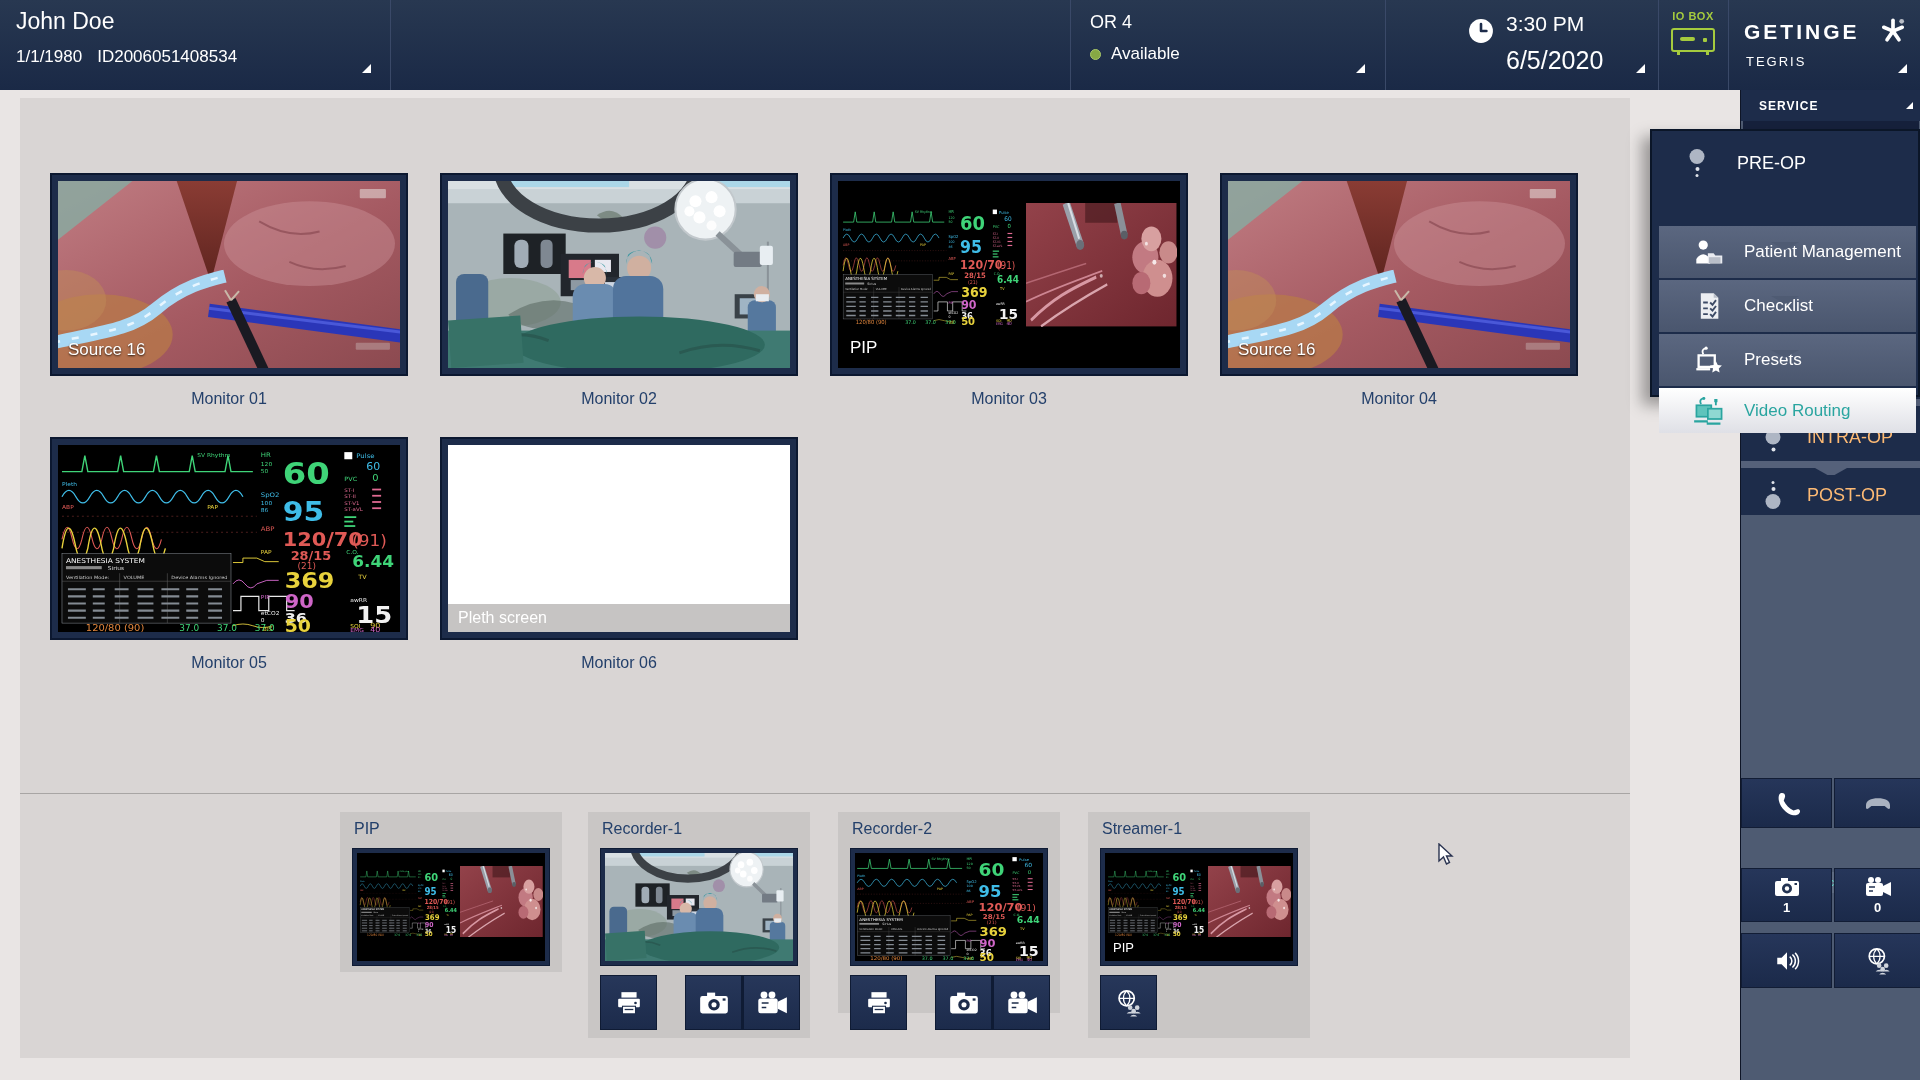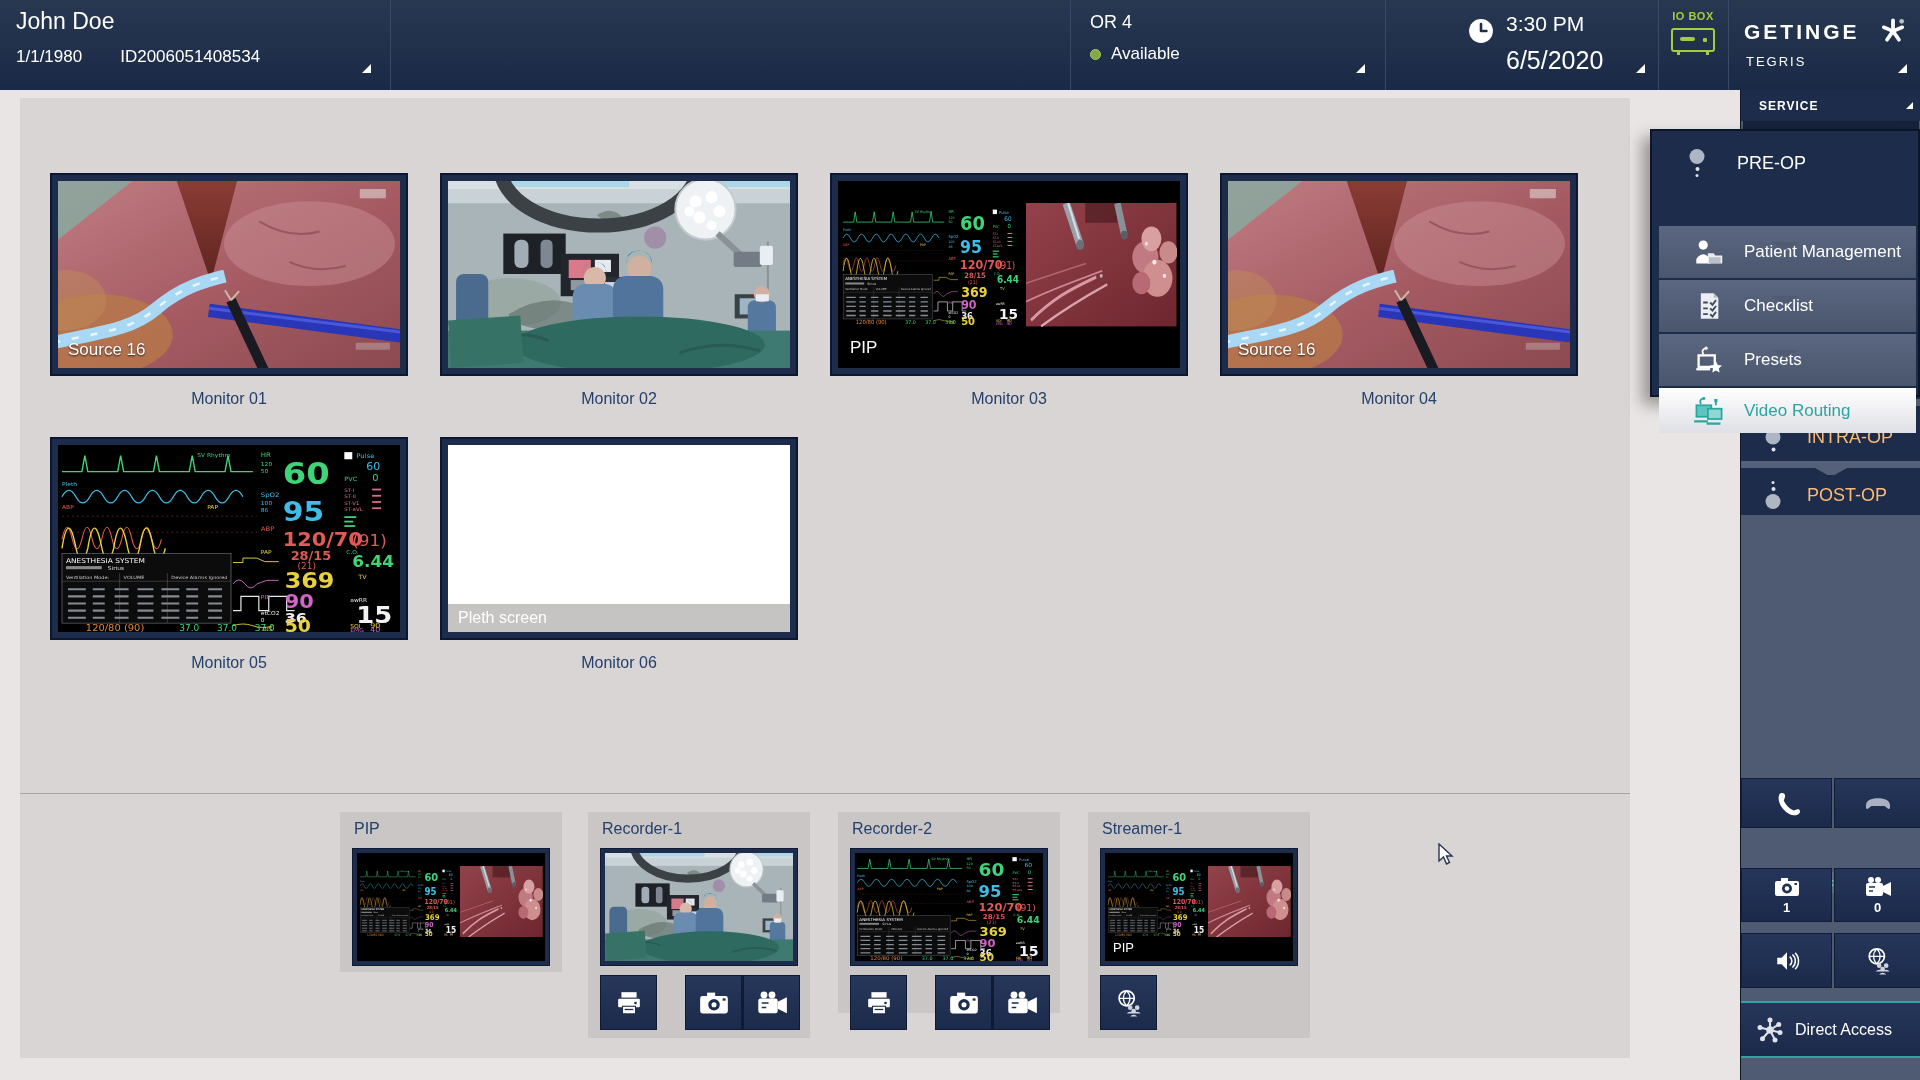--- a/index.html
+++ b/index.html
@@ -7,21 +7,21 @@
   .abs{position:absolute;}
   .fill{position:absolute;inset:0;}
   .tt{font-family:"DejaVu Sans",sans-serif;}
 
   
   #topbar{left:0;top:0;width:1920px;height:90px;background:linear-gradient(180deg,#283851,#1a2946);color:#fff;padding-left:20px;}
   .tb-div{position:absolute;top:0;bottom:0;width:1px;background:#3a4968;}
   .tri{width:0;height:0;border-style:solid;border-width:0 0 9px 9px;border-color:transparent transparent #fff transparent;}
   .tri.sm{border-width:0 0 7px 7px;}
   #patient-name{left:16px;top:8px;font-size:23px;}
-  #patient-sub{left:16px;top:47px;font-size:17px;display:flex;gap:38px;}
+  #patient-sub{left:16px;top:47px;font-size:17px;display:flex;gap:15px;}
   #or-name{left:1090px;top:12px;font-size:18px;}
   #or-status{left:1090px;top:44px;font-size:17px;display:flex;align-items:center;gap:10px;}
   .status-dot{width:9px;height:9px;border-radius:50%;background:#86a844;border:1px solid #a9c86a;}
   #time-text{left:1506px;top:12px;font-size:21px;}
   #date-text{left:1506px;top:46px;font-size:25px;}
   #iobox-wrap{left:1660px;top:10px;width:66px;text-align:center;color:#a5cb3e;}
   #iobox-label{font-size:11px;font-weight:bold;letter-spacing:.5px;}
   #iobox-icon{position:relative;margin:6px auto 0;width:40px;height:20px;border:2px solid #a5cb3e;border-radius:3px;}
   #iobox-icon .dash{position:absolute;left:7px;top:7px;width:15px;height:4px;background:#a5cb3e;border-radius:2px;}
   #iobox-icon .dot{position:absolute;right:6px;top:8px;width:4px;height:4px;background:#a5cb3e;border-radius:1px;}
@@ -1039,35 +1039,20 @@
       <svg width="30" height="28" viewBox="0 0 24 24">
         <circle cx="11" cy="8" r="6.5" fill="none" stroke="#fff" stroke-width="1.5"></circle>
         <path d="M4.5,8 h13 M11,1.5 a9,9 0 0 1 0,13 M11,1.5 a9,9 0 0 0 0,13" stroke="#fff" stroke-width="1" fill="none"></path>
         <circle cx="13" cy="16" r="2" fill="#cfd4dc"></circle>
           <circle cx="19" cy="16" r="2" fill="#cfd4dc"></circle>
           <circle cx="16" cy="19" r="2" fill="#cfd4dc"></circle>
         <path d="M10,21 a3.5,3 0 0 1 6,0 Z M16,21 a3.5,3 0 0 1 6,0 Z M13,23.5 a3.5,3 0 0 1 6,0 Z" fill="#cfd4dc"></path>
       </svg>
     </div>
 
-    <div id="direct-access" class="abs">
-      <svg width="30" height="30" viewBox="0 0 24 24">
-        <g stroke="#dfe3ea" stroke-width="1.6">
-          <path d="M12,12 L12,4 M12,12 L19,7.5 M12,12 L20,14 M12,12 L16,20 M12,12 L6,19 M12,12 L4,10"></path>
-        </g>
-        <circle cx="12" cy="12" r="3" fill="#dfe3ea"></circle>
-        <circle cx="12" cy="4" r="2" fill="#dfe3ea"></circle>
-          <circle cx="19" cy="7.5" r="2" fill="#dfe3ea"></circle>
-        <circle cx="20" cy="14" r="2" fill="#dfe3ea"></circle>
-          <circle cx="16" cy="20" r="2" fill="#dfe3ea"></circle>
-        <circle cx="6" cy="19" r="2" fill="#dfe3ea"></circle>
-          <circle cx="4" cy="10" r="2" fill="#dfe3ea"></circle>
-      </svg>
-      <span>Direct Access</span>
-    </div>
   </div>
 
   <div id="submenu" class="abs">
     <div id="preop-row">
       <div class="ico stage-ico" style="left:45px">
         <span class="big"></span>
           <span class="small"></span>
           <span class="tiny"></span>
       </div>
       <span class="lbl">PRE-OP</span>

